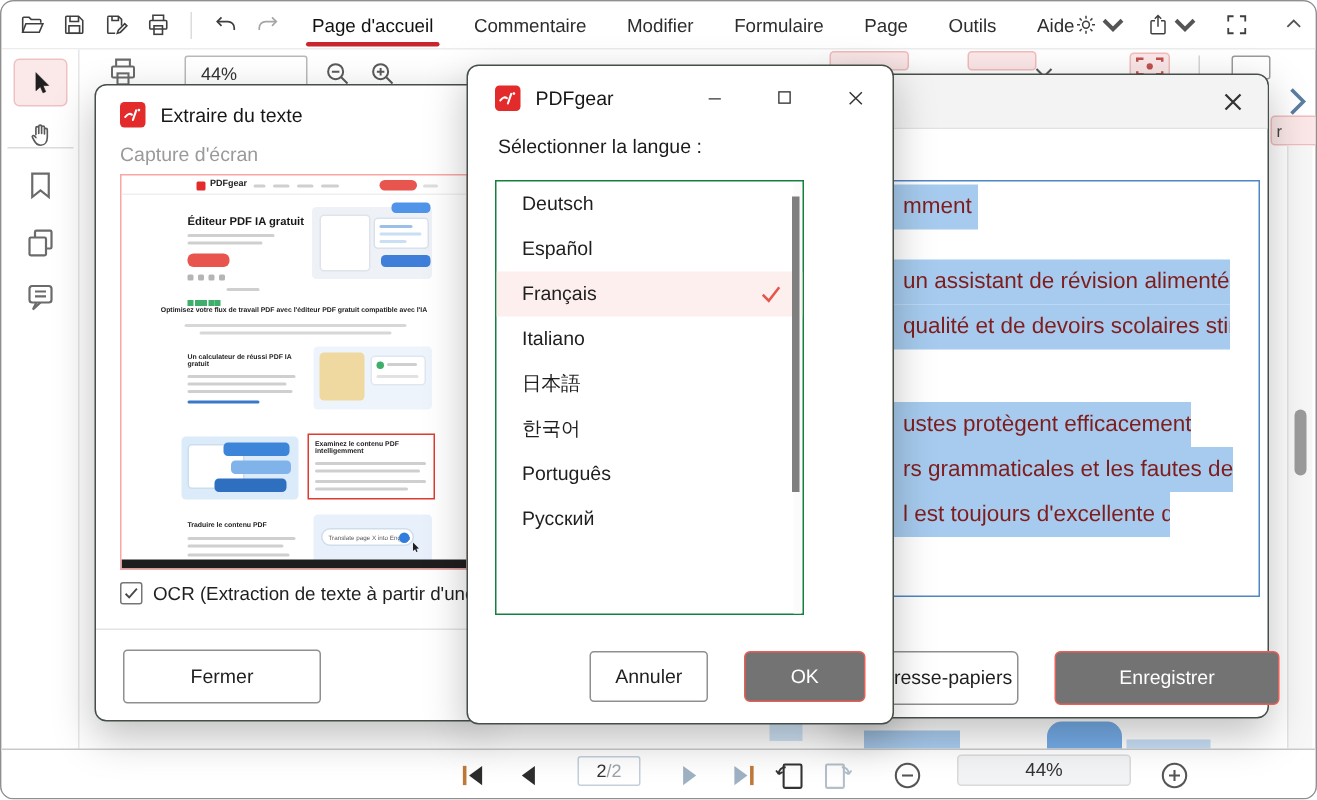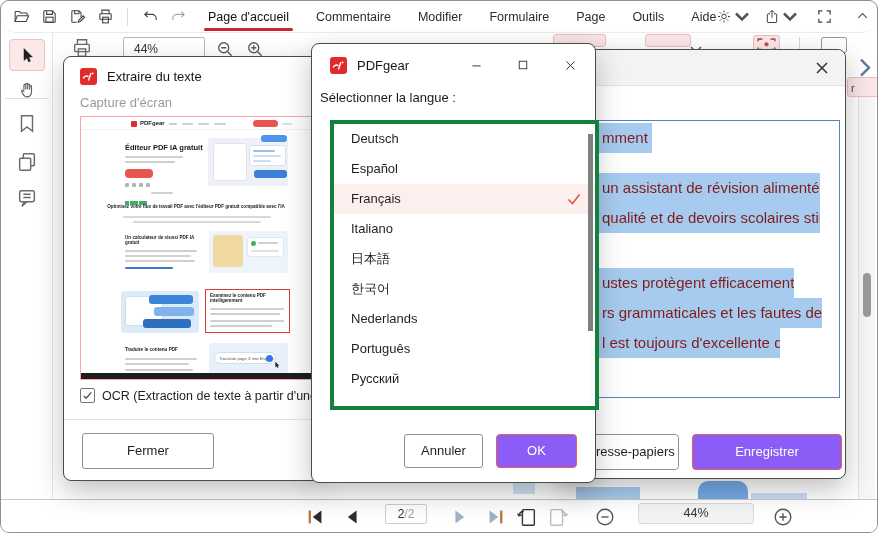--- a/index.html
+++ b/index.html
@@ -1,20 +1,20 @@
 <!DOCTYPE html>
 <html><head>
 <meta charset="utf-8">
 <style>
   html,body{margin:0;padding:0;background:#fff;font-family:"Liberation Sans","DejaVu Sans",sans-serif;}
   *{box-sizing:border-box;}
   .window{position:relative;width:878px;height:533px;border:1px solid #8f8f8f;border-radius:9px;background:#fff;overflow:hidden;}
 
   
-  .menubar{position:absolute;left:0;top:0;width:100%;height:32px;background:#fff;border-bottom:1px solid #ececec;display:flex;align-items:center;border-radius:15px;}
+  .menubar{position:absolute;left:0;top:0;width:100%;height:32px;background:#fff;border-bottom:1px solid #ececec;display:flex;align-items:center;}
   .mb-icon{width:24px;height:24px;display:flex;align-items:center;justify-content:center;cursor:pointer;}
   .mb-icon svg{width:17px;height:17px;}
   .vsep{width:1px;height:18px;background:#dcdcdc;margin:0 6px;}
   .tabs{display:flex;align-items:center;gap:27px;margin-left:18px;height:32px;}
   .tab{position:relative;font-size:12.5px;color:#2d2d2d;height:32px;line-height:32px;cursor:pointer;white-space:nowrap;}
   .tab.active{color:#111;}
   .tab.active::after{content:"";position:absolute;left:-4px;right:-4px;bottom:2px;height:2.5px;background:#c9252d;border-radius:2px;}
   .mb-right{margin-left:auto;display:flex;align-items:center;gap:14px;padding-right:14px;}
   .caret{width:7px;height:5px;margin-left:2px;}
 
@@ -45,21 +45,21 @@
   .pagebox .tot{color:#9aa4ad;}
   .zoombox{position:absolute;left:637px;top:502px;width:116px;height:21px;background:#f1f3f4;border:1px solid #dadada;border-radius:3px;font-size:12.5px;color:#333;text-align:center;line-height:19px;cursor:pointer;}
 
   
   .dlg{position:absolute;background:#fff;border:1px solid #454f48;border-radius:8px;box-shadow:0 10px 28px rgba(0,0,0,.25);}
   .dlg-title{display:flex;align-items:center;font-size:13px;color:#161616;}
   .logo{width:17px;height:17px;border-radius:3px;background:#e32b2b;position:relative;flex:0 0 auto;}
   .logo svg{position:absolute;inset:0;}
   .btn{display:inline-block;text-align:center;font-size:13px;cursor:pointer;border-radius:3px;}
   .btn.ghost{background:#fff;border:1px solid #8f8f8f;color:#1f1f1f;}
-  .btn.primary{background:#8b5cf6;border:1px solid #e85f56;color:#fff;border-radius:4px;}
+  .btn.primary{background:#737373;border:1px solid #e85f56;color:#fff;border-radius:4px;margin-left:11px;}
 
   
   .extract{left:62px;top:55px;width:258px;height:425px;overflow:hidden;z-index:10;}
   .extract .dlg-title{padding:11px 0 0 16px;gap:10px;}
   .cap-label{position:absolute;left:16px;top:38px;font-size:13px;color:#9a9a9a;}
   .preview{position:absolute;left:16px;top:59px;width:232px;height:264px;border:1px solid #fca5a5;background:#fff;overflow:hidden;}
   .ocr-row{position:absolute;left:16px;top:331px;display:flex;align-items:center;gap:7px;white-space:nowrap;}
   .cbx{width:15px;height:15px;border:1px solid #767676;border-radius:2px;display:flex;align-items:center;justify-content:center;flex:0 0 auto;background:#fff;cursor:pointer;}
   .ocr-row span{font-size:12.5px;color:#1f1f1f;}
   .ex-sep{position:absolute;left:0;top:362px;width:100%;height:1px;background:#e4e4e4;}
@@ -78,22 +78,22 @@
   .pv-redbox{position:absolute;left:124px;top:172px;width:85px;height:44px;border:1.5px solid #e03b30;background:#fff;}
   .pv-dark{position:absolute;left:0;bottom:0;width:100%;height:6px;background:#1e1e1e;}
   .pv-micro{position:absolute;font-size:4.2px;color:#555;}
   .star{display:inline-block;width:4px;height:4px;background:#3fae6a;margin-right:.5px;}
 
   
   .lang{left:310px;top:42px;width:285px;height:440px;z-index:30;}
   .lang .dlg-title{padding:13px 0 0 18px;gap:10px;}
   .win-ctl{position:absolute;top:12px;display:flex;gap:29px;right:16px;}
   .win-ctl .wc{width:18px;height:18px;display:flex;align-items:center;justify-content:center;cursor:pointer;color:#333;}
-  .prompt{position:absolute;left:8px;top:46px;font-size:13px;color:#1c1c1c;}
-  .listbox{position:absolute;left:18px;top:76px;width:269px;height:290px;border:4px solid #15803d;overflow:hidden;background:#fff;}
+  .prompt{position:absolute;left:20px;top:46px;font-size:13px;color:#1c1c1c;}
+  .listbox{position:absolute;left:18px;top:76px;width:206px;height:290px;border:1px solid #15803d;overflow:hidden;background:#fff;}
   .li{position:relative;height:30px;line-height:30px;padding-left:17px;font-size:13px;color:#1f1f1f;cursor:pointer;white-space:nowrap;}
   .li.selected{background:#fcefed;}
   .li .chk{position:absolute;right:13px;top:7px;width:16px;height:16px;}
   .list-track{position:absolute;right:1px;top:1px;width:5px;height:288px;background:#fbfbfb;}
   .list-thumb{position:absolute;right:1px;top:9px;width:5px;height:197px;background:#7f7f7f;cursor:pointer;}
   .lang-btns{position:absolute;right:18px;top:390px;display:flex;gap:13px;}
   .lang-btns .btn{height:34px;line-height:32px;}
 
   
   .result{left:555px;top:48px;width:290px;height:430px;z-index:20;padding:0;}
@@ -469,21 +469,20 @@
       <div class="li">Deutsch</div>
       <div class="li">Español</div>
       <div class="li selected"><span>Français</span>
         <svg class="chk" viewBox="0 0 16 16">
             <path d="M2.5 8.5 6.5 12.5 13.5 3.5" fill="none" stroke="#e4574c" stroke-width="1.7"></path>
           </svg>
       </div>
       <div class="li">Italiano</div>
       <div class="li">日本語</div>
       <div class="li">한국어</div>
-      <div class="li">Nederlands</div>
       <div class="li">Português</div>
       <div class="li">Русский</div>
       <div class="list-track">
           <div class="list-thumb"></div>
         </div>
     </div>
     <div class="lang-btns">
       <div class="btn ghost" style="width:79px;text-align:center;">Annuler</div>
       <div class="btn primary" style="width:81px;">OK</div>
     </div>

